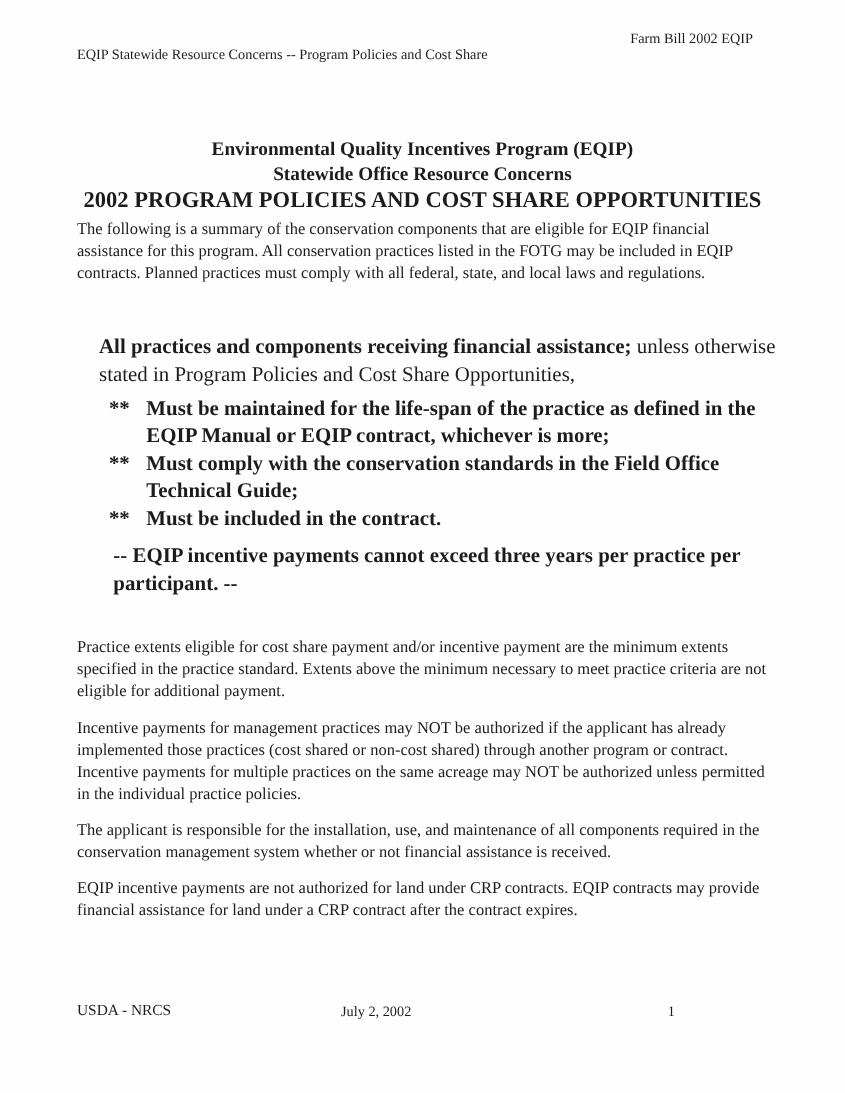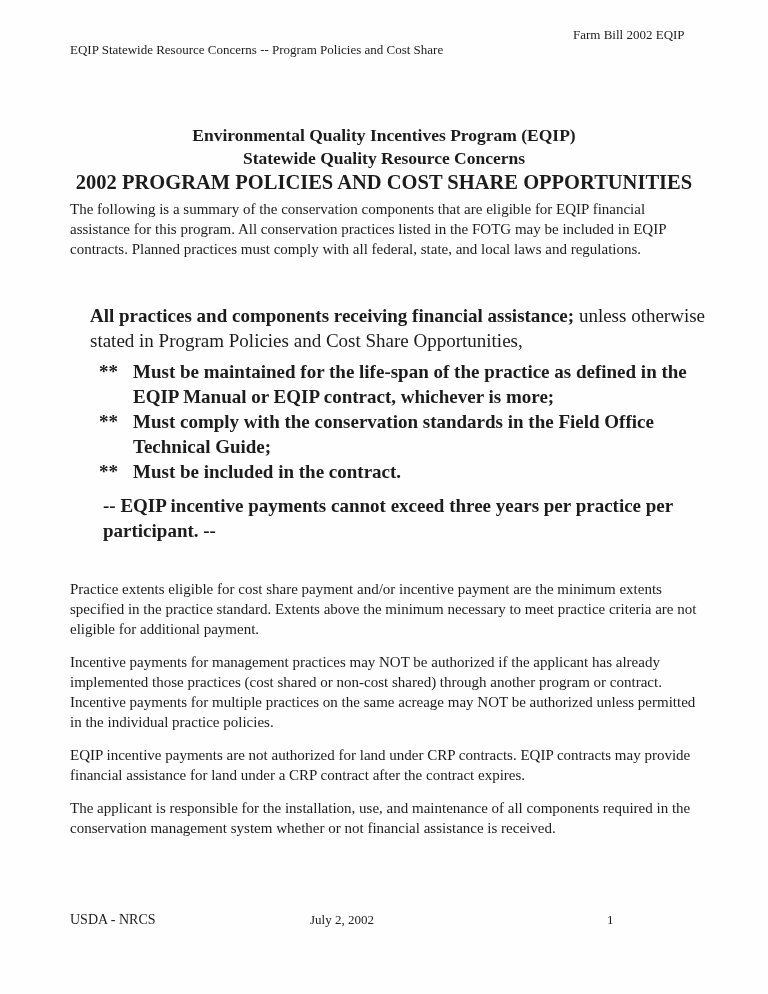--- a/index.html
+++ b/index.html
@@ -135,21 +135,21 @@
 </head>
 <body>
 
 <div class="page">
 
   <span class="running-header-left">EQIP Statewide Resource Concerns -- Program Policies and Cost Share</span>
   <span class="running-header-right">Farm Bill 2002 EQIP</span>
 
   <div class="doc-title">
     <div class="t-line12">Environmental Quality Incentives Program  (EQIP)</div>
-    <div class="t-line12">Statewide Quality Resource Concerns</div>
+    <div class="t-line12">Statewide Office Resource Concerns</div>
     <div class="t-line3">2002 PROGRAM POLICIES AND COST SHARE OPPORTUNITIES</div>
   </div>
 
   <p class="intro">The following is a summary of the conservation components that are eligible for EQIP financial assistance for this program.  All conservation practices listed in the FOTG may be included in EQIP contracts.  Planned practices must comply with all federal, state, and local laws and regulations.</p>
 
   <div class="requirements">
     <p class="req-lead">
       <span class="lead-bold">All practices and components receiving financial assistance;</span><span> unless otherwise stated in Program Policies and Cost Share Opportunities,</span>
     </p>
     <div class="req-list">
@@ -165,21 +165,21 @@
         <span class="req-marker">**</span>
         <span class="req-text">Must be included in the contract.</span>
       </div>
     </div>
     <p class="req-note">--  EQIP incentive payments cannot exceed three years per practice per participant.  --</p>
   </div>
 
   <div class="body-copy">
     <p>Practice extents eligible for cost share payment and/or incentive payment are the minimum extents specified in the practice standard.  Extents above the minimum necessary to meet practice criteria are not eligible for additional payment.</p>
     <p>Incentive payments for management practices may NOT be authorized if the applicant has already implemented those practices (cost shared or non-cost shared) through another program or contract.  Incentive payments for multiple practices on the same acreage may NOT be authorized unless permitted in the individual practice policies.</p>
+    <p>The applicant is responsible for the installation, use, and maintenance of all components required in the conservation management system whether or not financial assistance is received.</p>
     <p>EQIP incentive payments are not authorized for land under CRP contracts.  EQIP contracts may provide financial assistance for land under a CRP contract after the contract expires.</p>
-    <p>The applicant is responsible for the installation, use, and maintenance of all components required in the conservation management system whether or not financial assistance is received.</p>
   </div>
 
   <span class="running-footer-left">USDA - NRCS</span>
   <span class="running-footer-center">July 2, 2002</span>
   <span class="running-footer-page">1</span>
 
 </div>
 
 </body></html>

